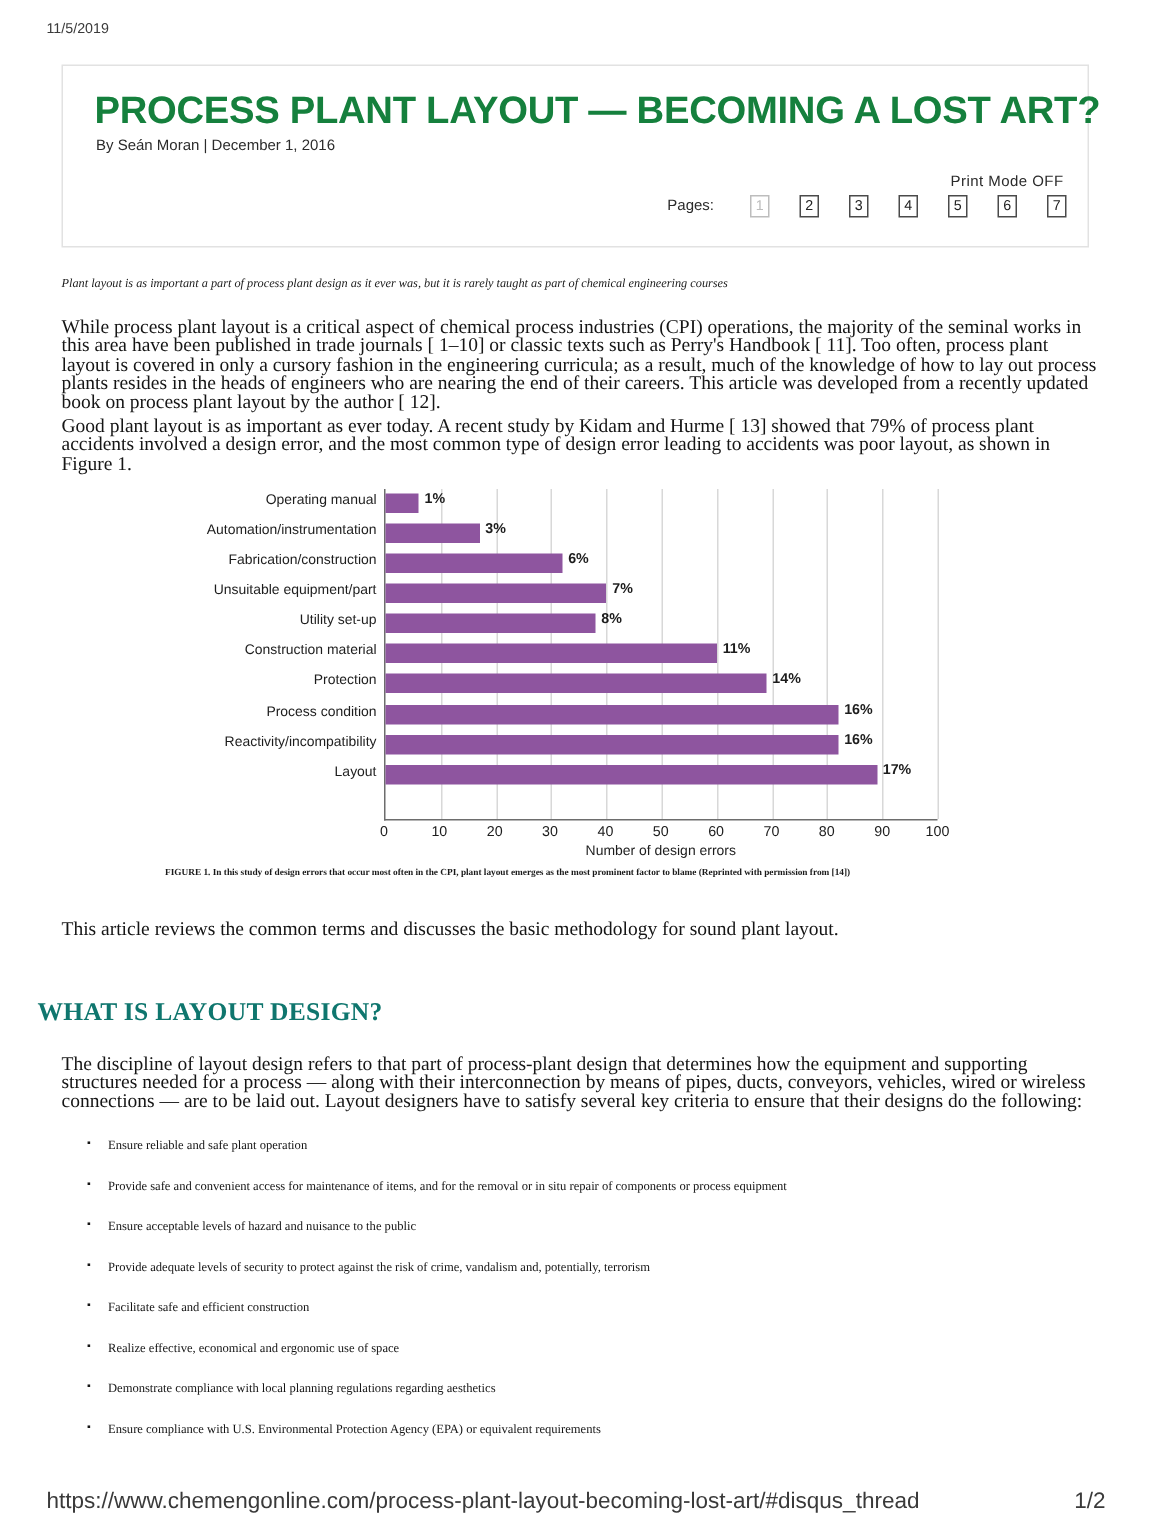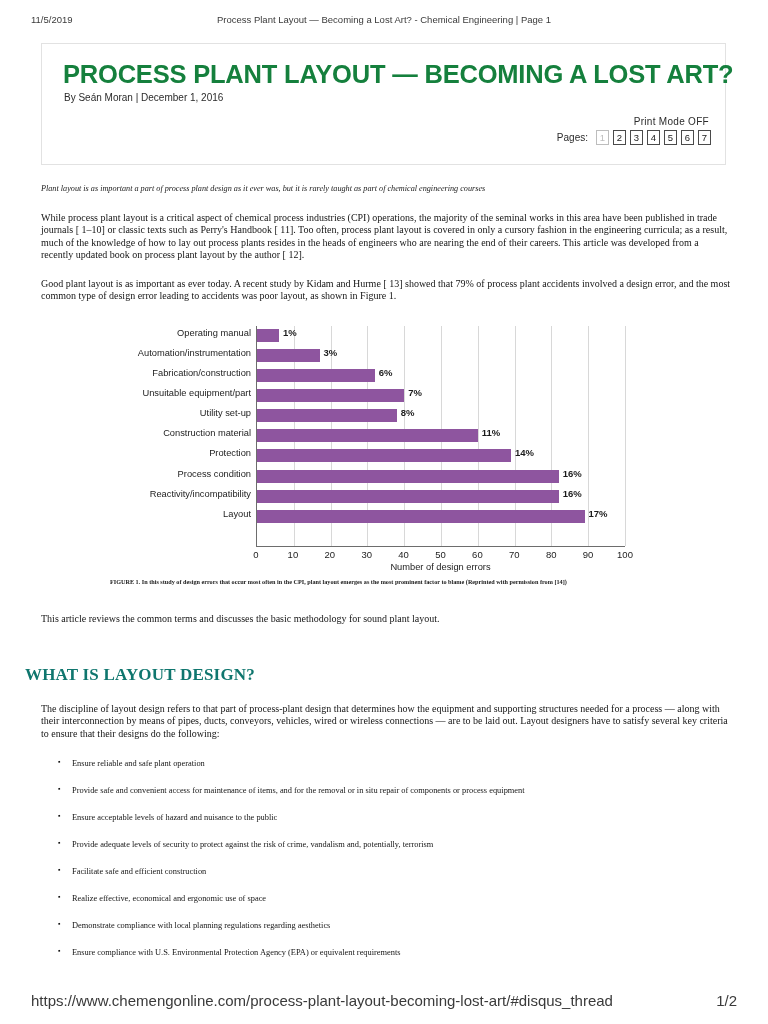--- a/index.html
+++ b/index.html
@@ -79,21 +79,21 @@
     font-size: 10px;
     color: #2b2b2b;
     letter-spacing: 0.3px;
   }
   .pager {
     position: absolute;
     right: 14px;
     top: 86px;
     display: flex;
     align-items: center;
-    gap: 4px;
+    gap: 20px;
   }
   .pager-label {
     font-family: "Liberation Sans", sans-serif;
     font-size: 10px;
     color: #2b2b2b;
     margin-right: 4px;
   }
   .pg {
     width: 13px;
     height: 15px;
@@ -117,21 +117,21 @@
     font-style: italic;
     font-size: 8.2px;
     line-height: 11px;
     color: #1a1a1a;
   }
   p.body {
     position: absolute;
     left: 41px;
     width: 690px;
     margin: 0;
-    font-size: 10px;
+    font-size: 13px;
     line-height: 12.4px;
     text-align: left;
     color: #151515;
   }
   #para-1 { top: 212px; }
   #para-2 { top: 278px; }
   #para-3 { top: 613px; }
   #para-4 { top: 703px; width: 692px; }
 
   .section-head {
@@ -272,21 +272,20 @@
     line-height: 8px;
     font-weight: bold;
     color: #1a1a1a;
   }
 </style>
 </head>
 <body>
 
 <div class="print-head">
   <span class="ph-date">11/5/2019</span>
-  <span class="ph-title">Process Plant Layout — Becoming a Lost Art? - Chemical Engineering | Page 1</span>
 </div>
 
 <div class="title-card">
   <div class="art-title">PROCESS PLANT LAYOUT — BECOMING A LOST ART?</div>
   <div class="art-byline">By Seán Moran | December 1, 2016</div>
   <div class="print-mode">Print Mode OFF</div>
   <div class="pager">
     <span class="pager-label">Pages:</span>
     <span class="pg current">1</span>
     <span class="pg">2</span>

